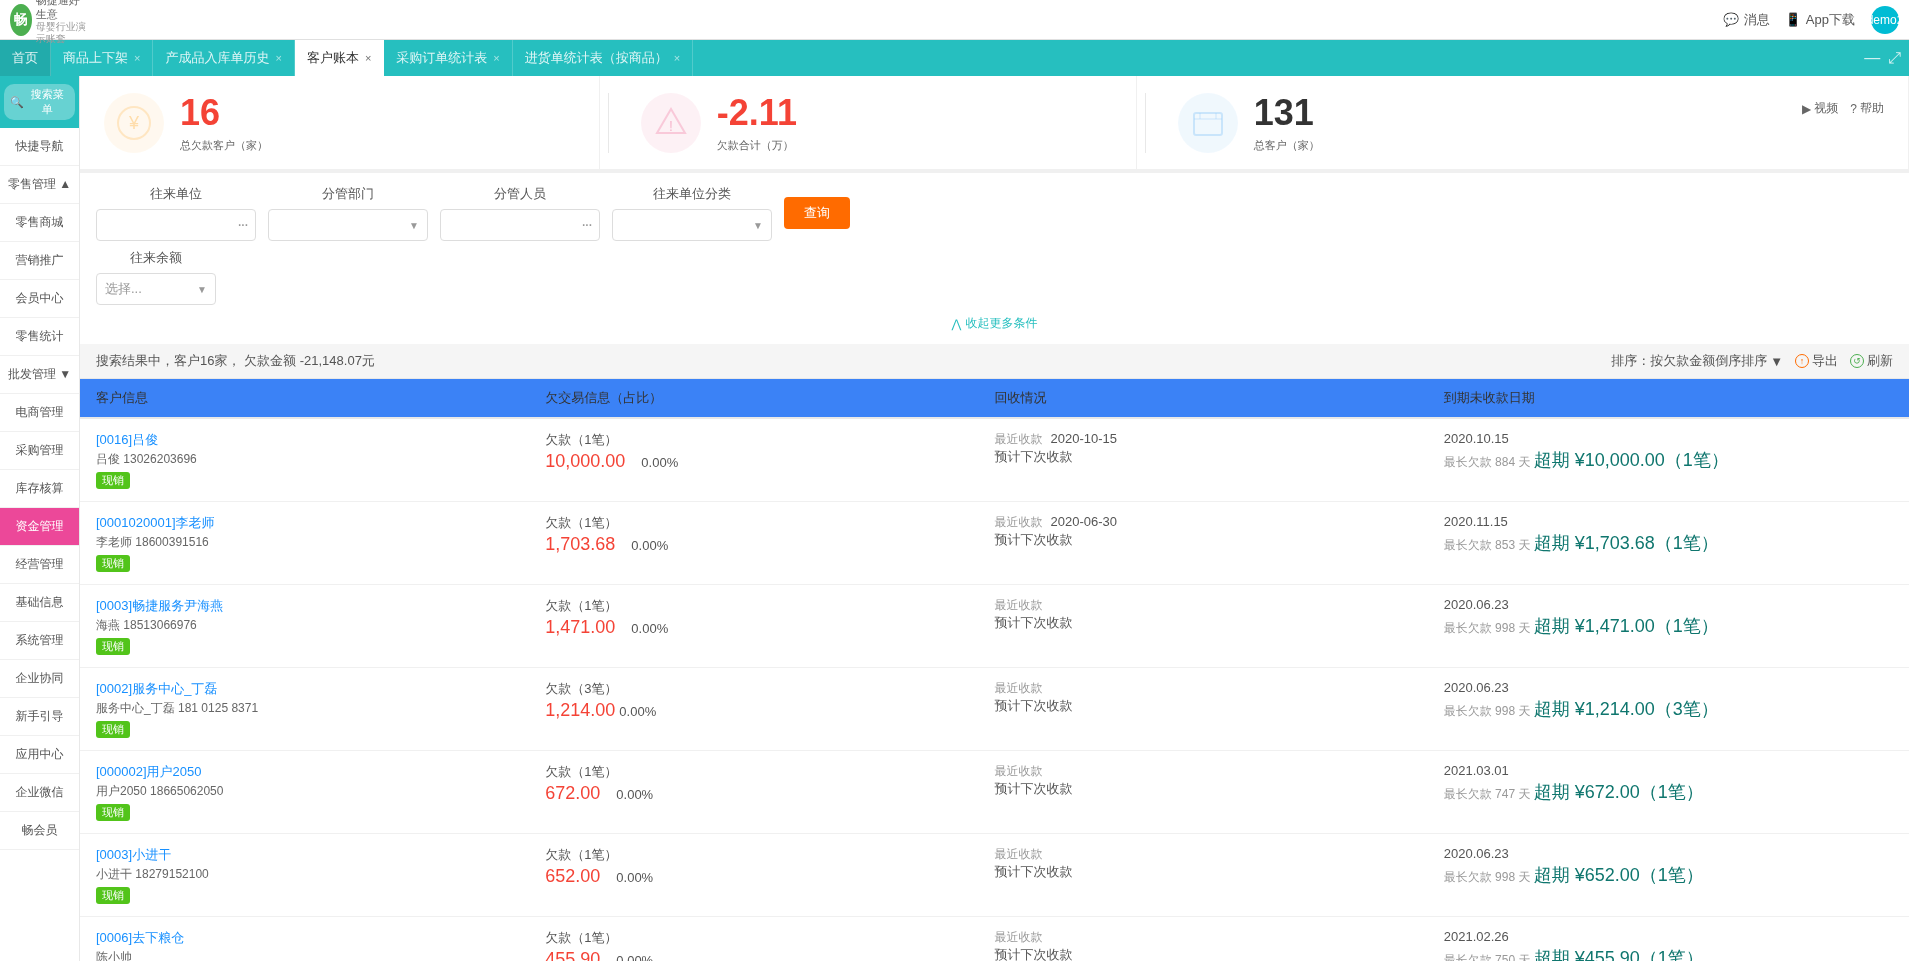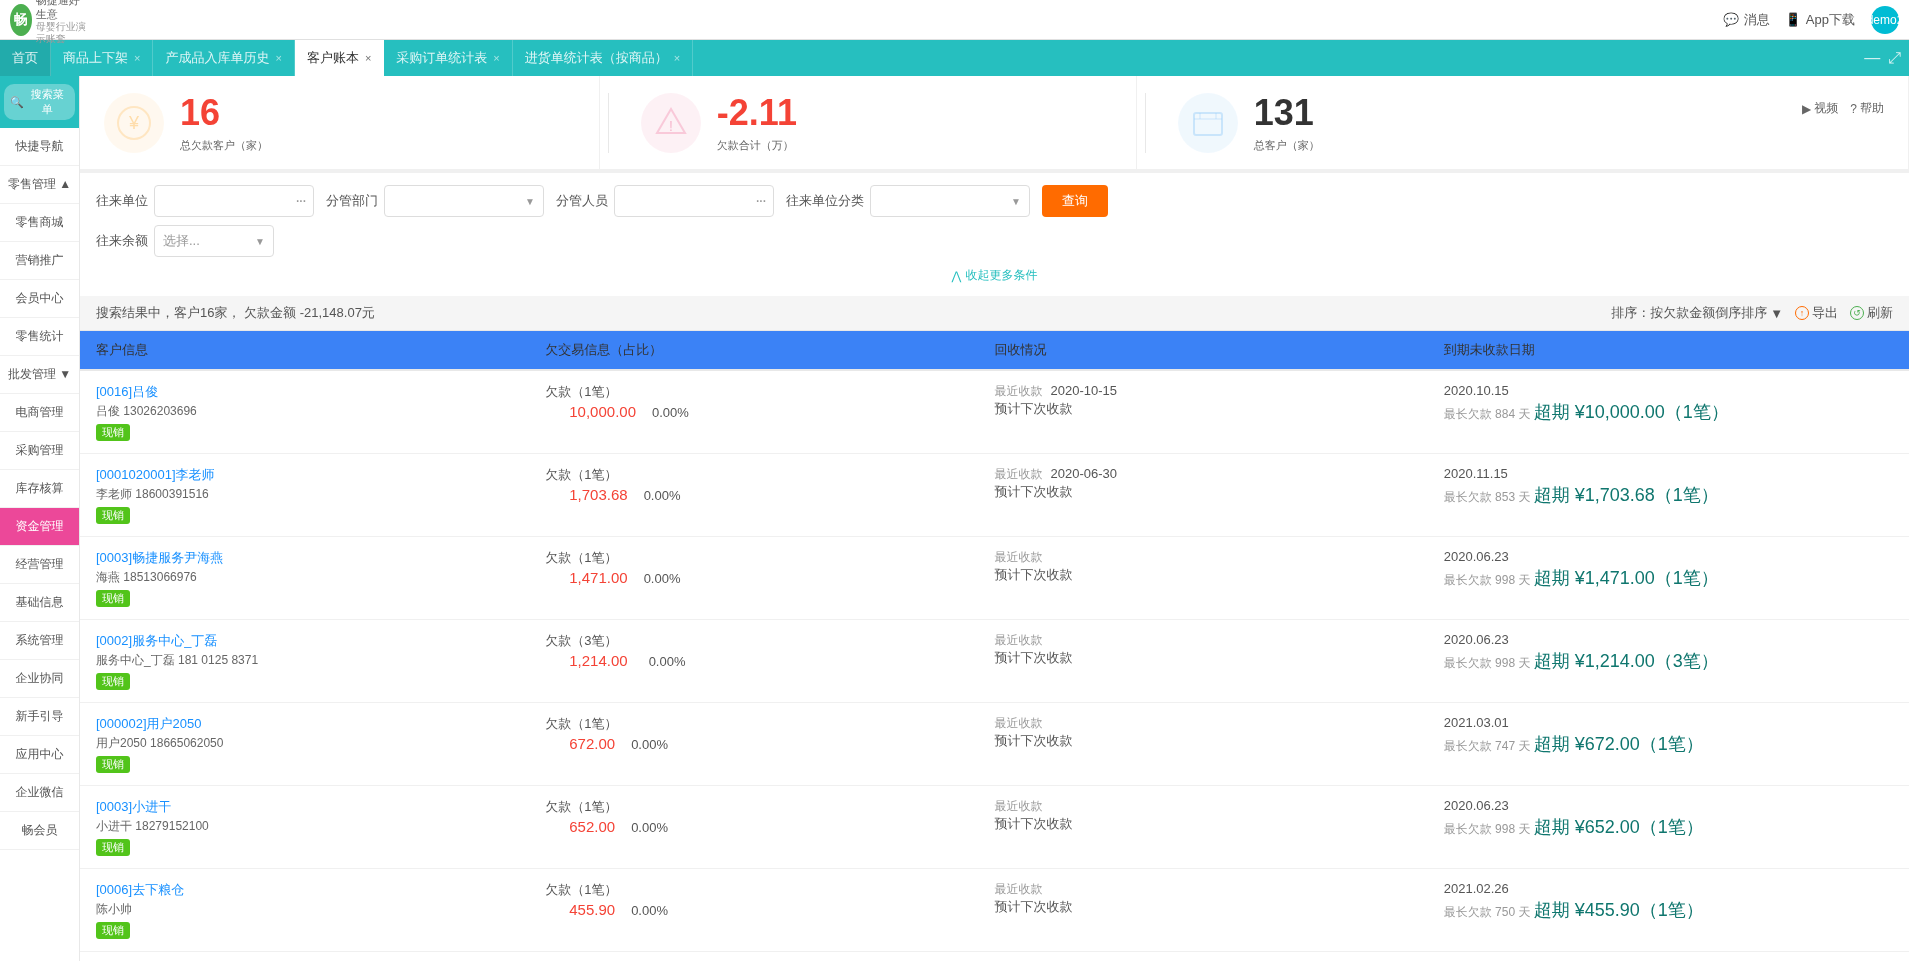--- a/index.html
+++ b/index.html
@@ -54,21 +54,21 @@
     .stat-value { font-size: 36px; font-weight: bold; }
     .stat-value.red { color: #f44336; }
     .stat-value.black { color: #333; }
     .stat-label { font-size: 11px; color: #666; margin-top: 4px; }
     .stat-help { margin-left: auto; display: flex; gap: 12px; align-items: flex-start; font-size: 12px; color: #666; }
     .stat-help-item { display: flex; align-items: center; gap: 3px; cursor: pointer; }
 
     
     .filter-area { background: #fff; margin: 4px 0 0 0; padding: 12px 16px 8px; }
     .filter-row { display: flex; align-items: center; gap: 12px; margin-bottom: 8px; flex-wrap: wrap; }
-    .filter-field { display: flex; align-items: center; gap: 6px; }
+    .filter-field { display: flex; align-items: center; gap: 6px; flex-direction: column; }
     .filter-label { font-size: 13px; color: #555; white-space: nowrap; }
     .filter-dots { color: #999; font-size: 16px; letter-spacing: -2px; }
     .filter-select { height: 32px; border: 1px solid #ddd; border-radius: 4px; padding: 0 8px; font-size: 13px; min-width: 120px; background: #fff; display: flex; align-items: center; justify-content: space-between; gap: 4px; cursor: pointer; }
     .filter-arrow { color: #999; font-size: 10px; }
     .collapse-btn { display: flex; align-items: center; justify-content: center; padding: 4px; color: #26bfbf; font-size: 12px; cursor: pointer; gap: 4px; }
     .btn-search { background: #ff6b00; color: white; border: none; border-radius: 4px; padding: 6px 20px; font-size: 13px; cursor: pointer; height: 32px; }
 
     
     .results-bar { background: #f5f5f5; padding: 8px 16px; display: flex; align-items: center; justify-content: space-between; border-bottom: 1px solid #e8e8e8; }
     .results-info { font-size: 13px; color: #555; }
@@ -83,21 +83,21 @@
     .data-table { width: 100%; background: #fff; }
     .table-header { display: grid; grid-template-columns: 2fr 2fr 2fr 2fr; padding: 10px 16px; background: #3b82f6; border-bottom: 2px solid #e8e8e8; font-size: 13px; font-weight: normal; color: #333; }
     .table-row { display: grid; grid-template-columns: 2fr 2fr 2fr 2fr; padding: 12px 16px; border-bottom: 1px solid #f0f0f0; background: #fff; align-items: start; }
     
     .customer-name { color: #1890ff; cursor: pointer; font-size: 13px; text-decoration: none; }
     .customer-phone { color: #666; font-size: 12px; margin-top: 2px; }
     .tag { display: inline-block; padding: 1px 6px; border-radius: 3px; font-size: 11px; margin-top: 4px; }
     .tag.green { background: #52c41a; color: white; }
     
     .debt-count { color: #555; font-size: 13px; }
-    .debt-amount { color: #f44336; font-size: 15px; font-weight: 500; margin-top: 2px; margin-left: 24px; }
+    .debt-amount { color: #f44336; font-size: 18px; font-weight: 500; margin-top: 2px; }
     .debt-percent { color: #555; font-size: 13px; }
     
     .collection-date { color: #555; font-size: 13px; }
     .collection-label { color: #999; font-size: 12px; }
     .collection-next { color: #555; font-size: 13px; }
     
     .overdue-date { color: #555; font-size: 13px; }
     .overdue-days { color: #999; font-size: 12px; margin-top: 2px; }
     .overdue-amount { color: #0f766e; font-size: 18px; }
 
@@ -409,21 +409,21 @@
       </div>
 
       <div class="table-row">
         <div>
           <div><a class="customer-name">[0002]服务中心_丁磊</a></div>
           <div class="customer-phone">服务中心_丁磊 181 0125 8371</div>
           <div><span class="tag green">现销</span></div>
         </div>
         <div>
           <div class="debt-count">欠款（3笔）</div>
-          <div style="display:flex;align-items:baseline;gap:21px;">
+          <div style="display:flex;align-items:baseline;gap:4px;">
             <span class="debt-amount">1,214.00</span>
             <span class="debt-percent">0.00%</span>
           </div>
         </div>
         <div>
           <div style="display:flex;gap:8px;">
             <span class="collection-label">最近收款</span>
           </div>
           <div class="collection-next">预计下次收款</div>
         </div>

